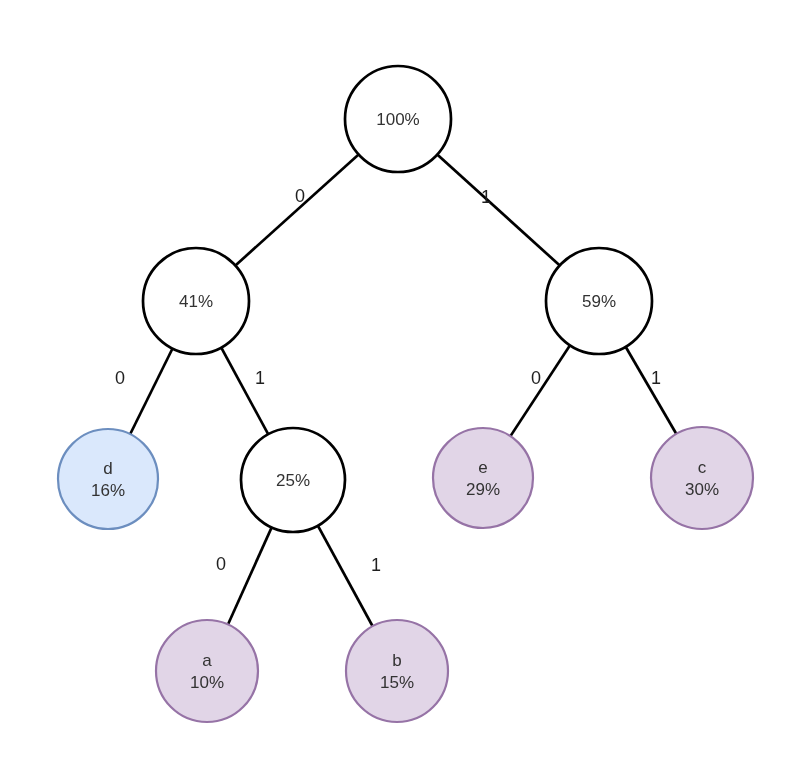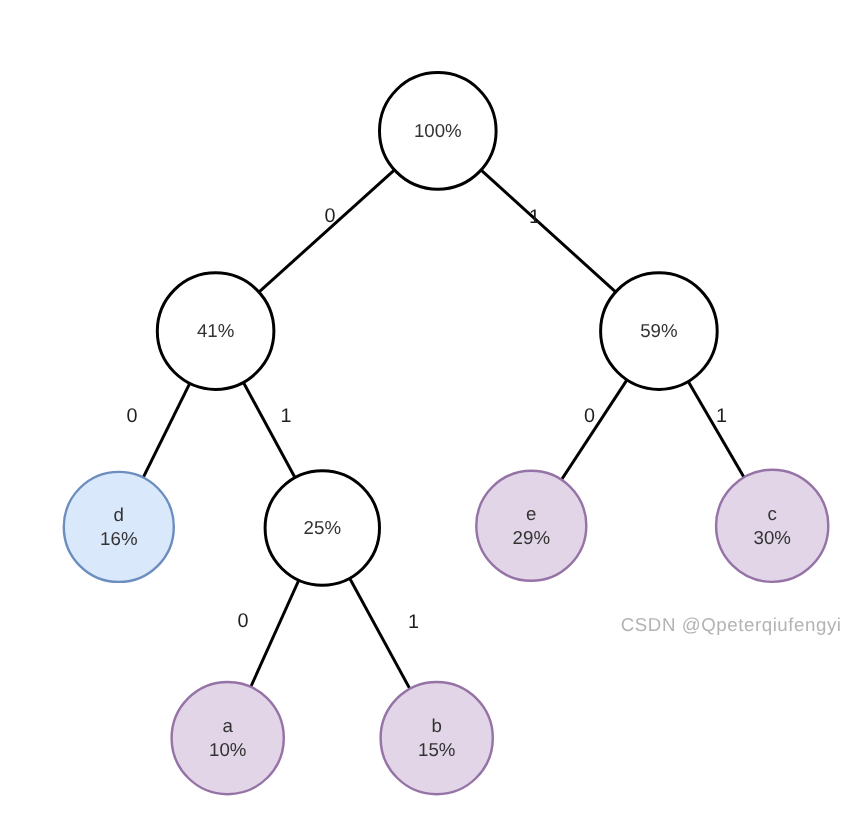--- a/index.html
+++ b/index.html
@@ -71,14 +71,13 @@
       <text x="397" y="682" text-anchor="middle" dominant-baseline="central" class="node-label">15%</text>
       <text x="300" y="196" text-anchor="middle" dominant-baseline="central" class="edge-label">0</text>
       <text x="486" y="197" text-anchor="middle" dominant-baseline="central" class="edge-label">1</text>
       <text x="120" y="378" text-anchor="middle" dominant-baseline="central" class="edge-label">0</text>
       <text x="260" y="378" text-anchor="middle" dominant-baseline="central" class="edge-label">1</text>
       <text x="536" y="378" text-anchor="middle" dominant-baseline="central" class="edge-label">0</text>
       <text x="656" y="378" text-anchor="middle" dominant-baseline="central" class="edge-label">1</text>
       <text x="221" y="564" text-anchor="middle" dominant-baseline="central" class="edge-label">0</text>
       <text x="376" y="565" text-anchor="middle" dominant-baseline="central" class="edge-label">1</text>
     </svg>
-  <div class="watermark">CSDN @Qpeterqiufengyi</div>
 </div>
 
 </body></html>

